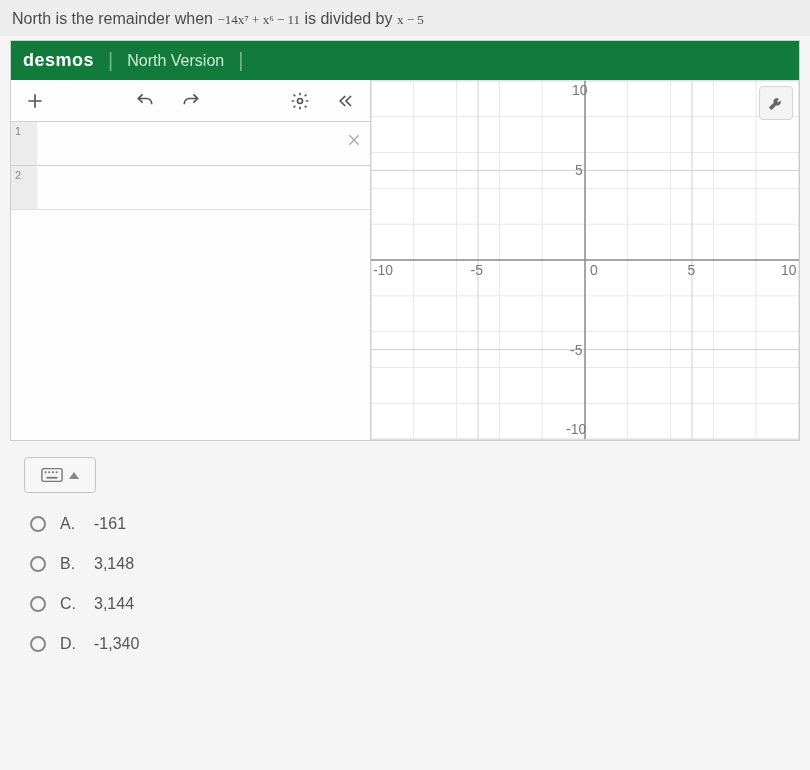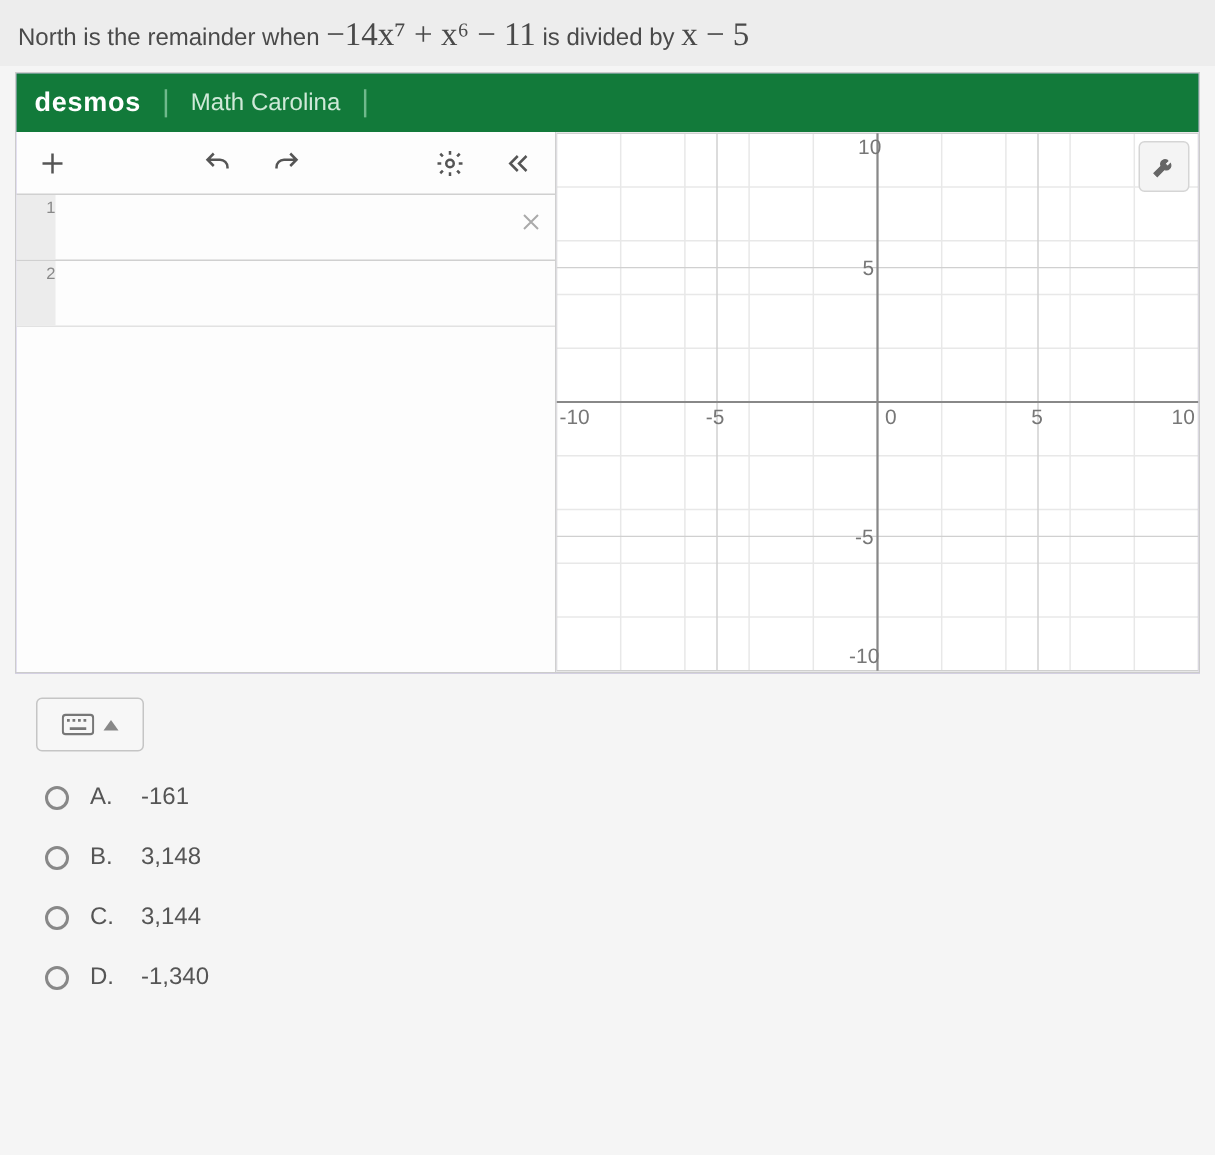--- a/index.html
+++ b/index.html
@@ -12,28 +12,27 @@
     color: #333;
   }
   .question {
     padding: 10px 12px 8px 12px;
     font-size: 16px;
     color: #4a4a4a;
     background: #ededed;
   }
   .question .math {
     font-family: "Times New Roman", serif;
-    font-size: 22px;
+    font-size: 13px;
     text-align: right;
   }
   .desmos-wrap {
     margin: 4px 10px 0 10px;
     border: 1px solid #ccc;
-    background: #c4b5fd;
-    text-align: right;
+    background: #6d28d9;
   }
   .desmos-header {
     background: #127a3a;
     color: #fff;
     display: flex;
     align-items: center;
     padding: 8px 12px;
     font-size: 16px;
     gap: 12px;
   }
@@ -158,21 +157,21 @@
   <span>North is the remainder when </span>
   <span class="math">−14x⁷ + x⁶ − 11</span>
   <span> is divided by </span>
   <span class="math">x − 5</span>
 </div>
 
 <div class="desmos-wrap">
   <div class="desmos-header">
     <span class="brand">desmos</span>
     <span class="sep">|</span>
-    <span class="region">Math Carolina</span>
+    <span class="region">North Version</span>
     <span class="sep">|</span>
   </div>
 
   <div class="desmos-body">
     <div class="panel-left">
       <div class="toolbar">
         <div class="tb-btn">
           <svg viewBox="0 0 24 24">
               <path d="M12 4v16M4 12h16"></path>
             </svg>

